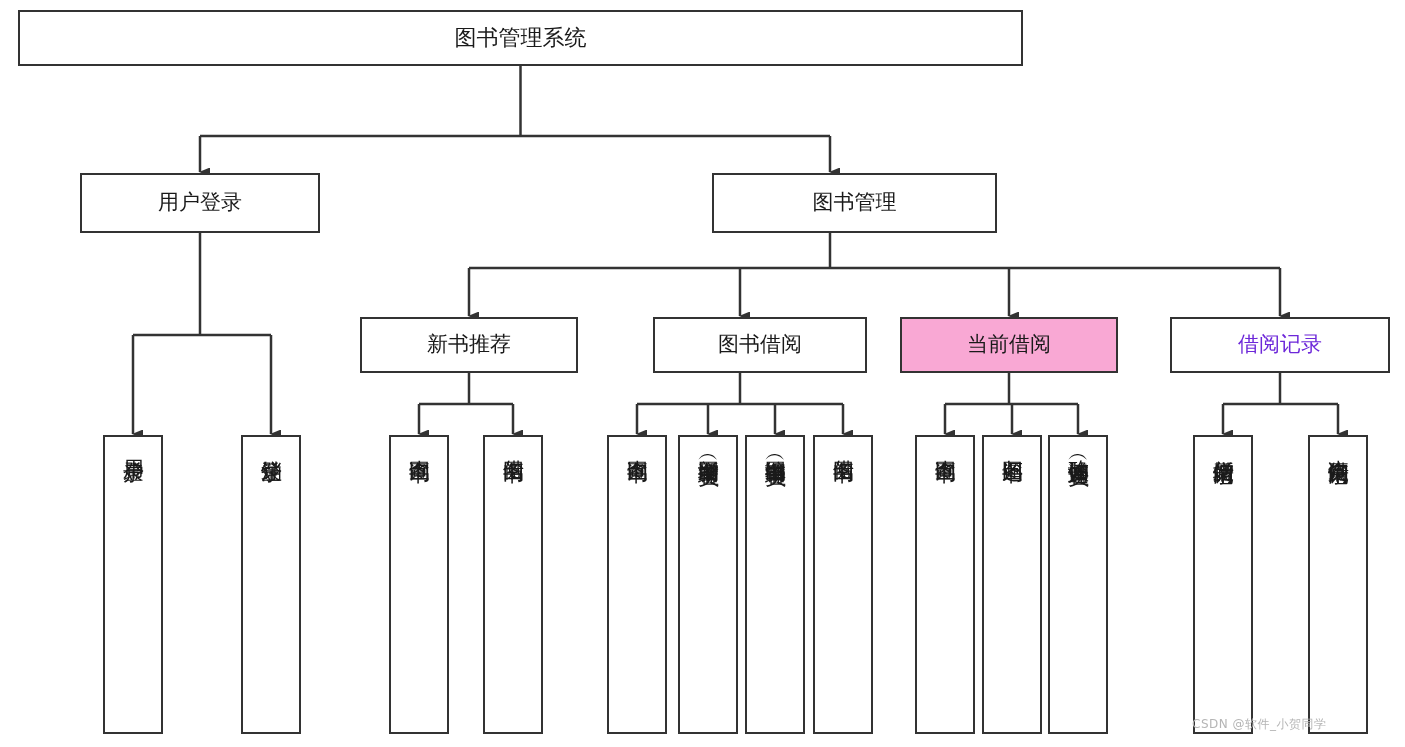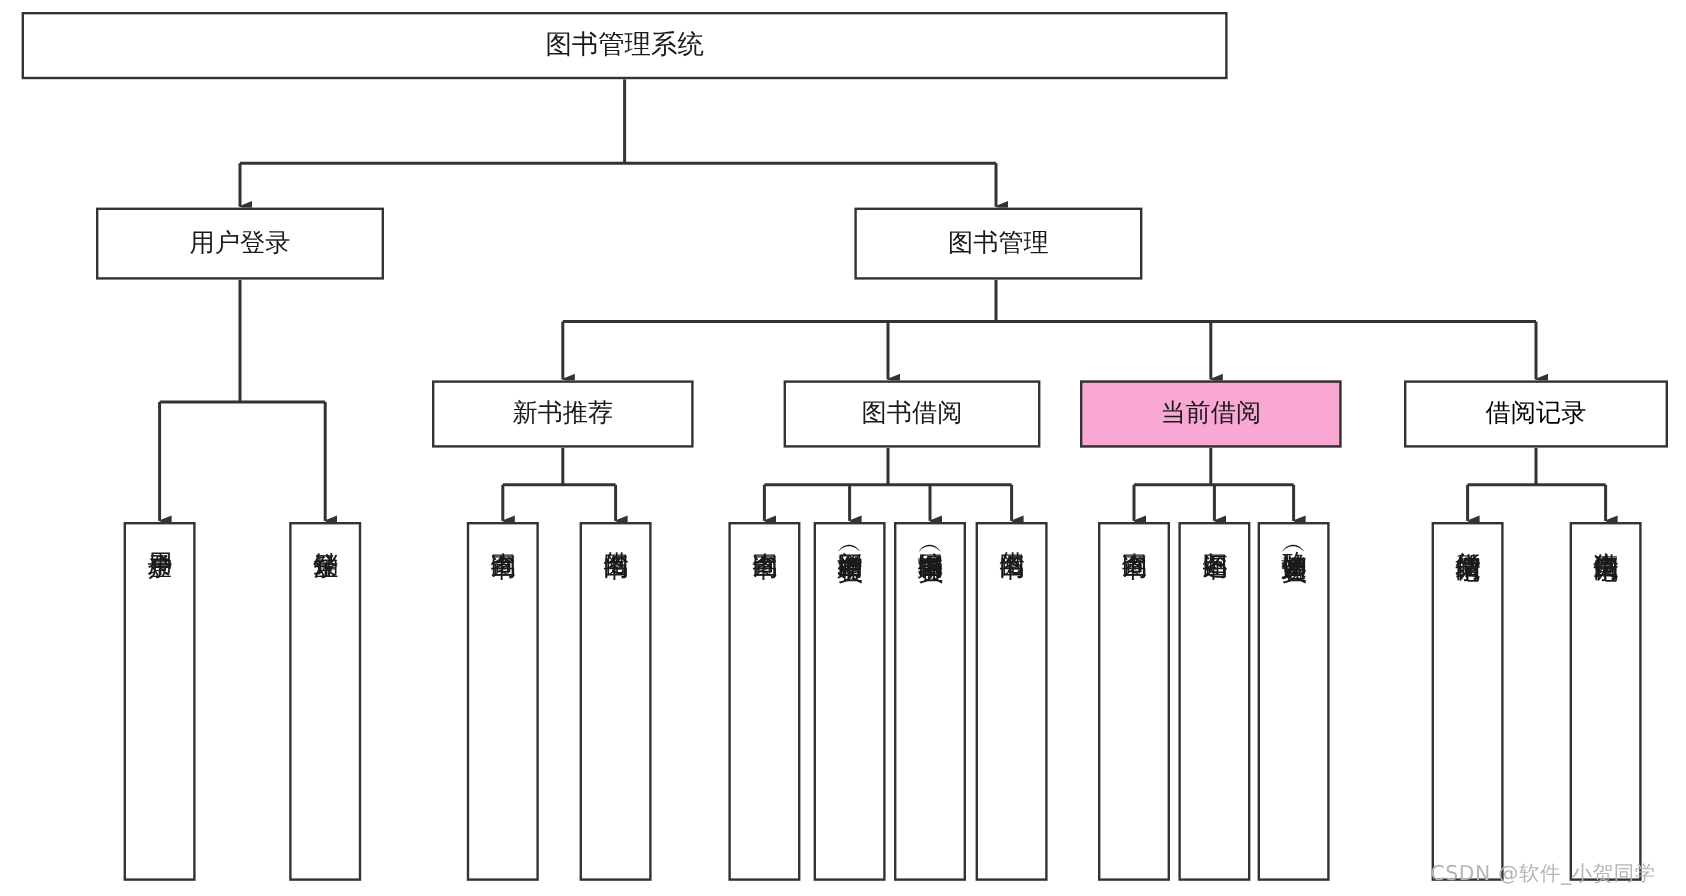--- a/index.html
+++ b/index.html
@@ -54,21 +54,21 @@
     text-orientation: upright;
     font-size: 21px;
     letter-spacing: 1px;
     line-height: 1;
   }
   .root .node-label {
     font-size: 22px;
   }
   .watermark {
     position: absolute;
-    font-size: 17px;
+    font-size: 12px;
     color: #b5b5b5;
     white-space: nowrap;
     pointer-events: none;
     letter-spacing: 0.5px;
   }
 </style>
 </head>
 <body>
 
 <div id="canvas">
@@ -115,34 +115,34 @@
       </g>
   </svg>
 
   <div id="node-layer">
       <div class="node horizontal root" style="left: 18px; top: 10px; width: 1005px; height: 56px; border-color: rgb(51, 51, 51); background: rgb(255, 255, 255);">
         <span class="node-label" style="color: rgb(26, 26, 26);">图书管理系统</span>
       </div>
       <div class="node horizontal" style="left: 80px; top: 173px; width: 240px; height: 60px; border-color: rgb(51, 51, 51); background: rgb(255, 255, 255);">
         <span class="node-label" style="color: rgb(26, 26, 26);">用户登录</span>
       </div>
-      <div class="node horizontal" style="left: 712px; top: 173px; width: 240px; height: 60px; border-color: rgb(51, 51, 51); background: rgb(255, 255, 255);">
+      <div class="node horizontal" style="left: 712px; top: 173px; width: 285px; height: 60px; border-color: rgb(51, 51, 51); background: rgb(255, 255, 255);">
         <span class="node-label" style="color: rgb(26, 26, 26);">图书管理</span>
       </div>
       <div class="node horizontal" style="left: 360px; top: 317px; width: 218px; height: 56px; border-color: rgb(51, 51, 51); background: rgb(255, 255, 255);">
         <span class="node-label" style="color: rgb(26, 26, 26);">新书推荐</span>
       </div>
       <div class="node horizontal" style="left: 633px; top: 317px; width: 214px; height: 56px; border-color: rgb(51, 51, 51); background: rgb(255, 255, 255); margin-left: 20px;">
         <span class="node-label" style="color: rgb(26, 26, 26);">图书借阅</span>
       </div>
       <div class="node horizontal" style="left: 900px; top: 317px; width: 218px; height: 56px; border-color: rgb(51, 51, 51); background: #f9a8d4;">
         <span class="node-label" style="color: rgb(26, 26, 26);">当前借阅</span>
       </div>
       <div class="node horizontal" style="left: 1170px; top: 317px; width: 220px; height: 56px; border-color: rgb(51, 51, 51); background: rgb(255, 255, 255);">
-        <span class="node-label" style="color: #000000;">借阅记录</span>
+        <span class="node-label" style="color: #6d28d9;">借阅记录</span>
       </div>
       <div class="node vertical" style="left: 103px; top: 435px; width: 60px; height: 299px; border-color: rgb(51, 51, 51); background: rgb(255, 255, 255);">
         <span class="node-label" style="color: rgb(26, 26, 26);">用户登录</span>
       </div>
       <div class="node vertical" style="left: 241px; top: 435px; width: 60px; height: 299px; border-color: rgb(51, 51, 51); background: rgb(255, 255, 255);">
         <span class="node-label" style="color: rgb(26, 26, 26);">注销登录</span>
       </div>
       <div class="node vertical" style="left: 389px; top: 435px; width: 60px; height: 299px; border-color: rgb(51, 51, 51); background: rgb(255, 255, 255);">
         <span class="node-label" style="color: rgb(26, 26, 26);">查询图书</span>
       </div>

